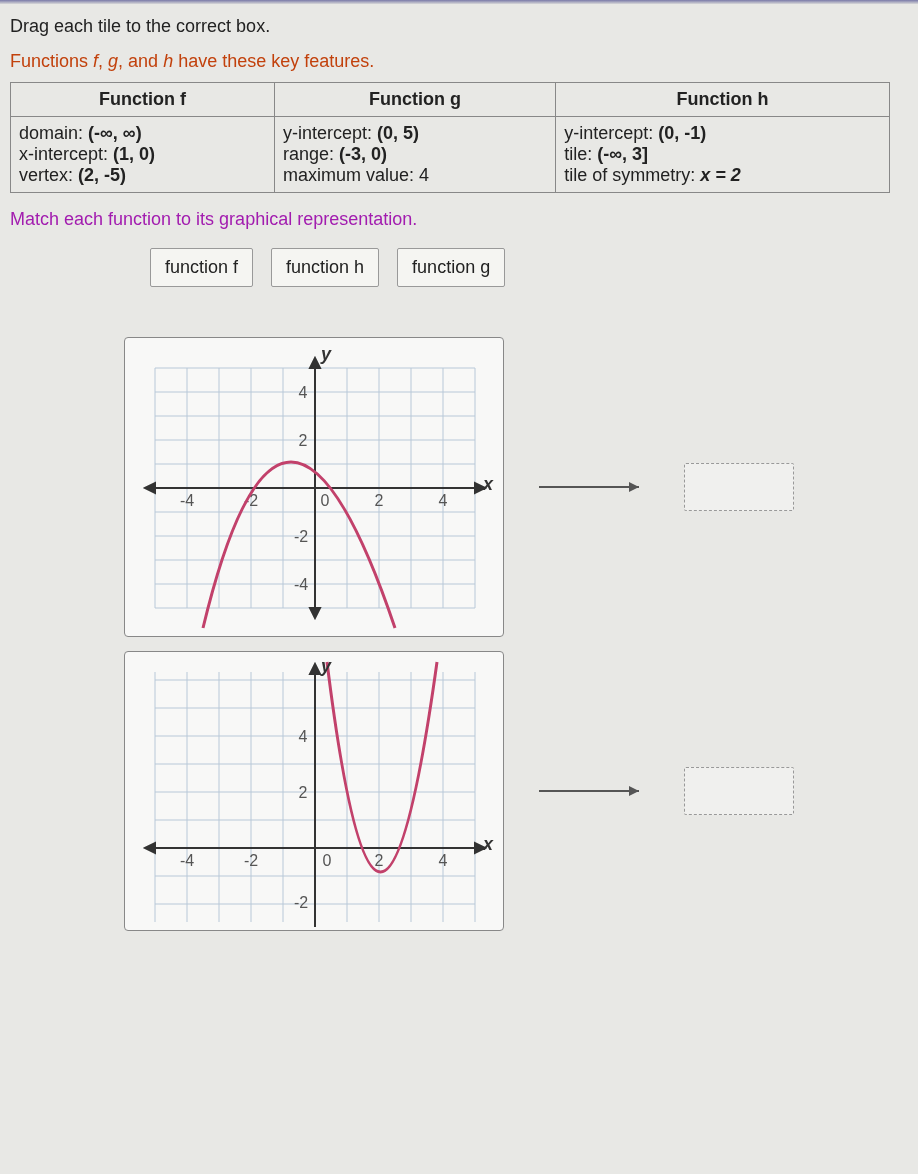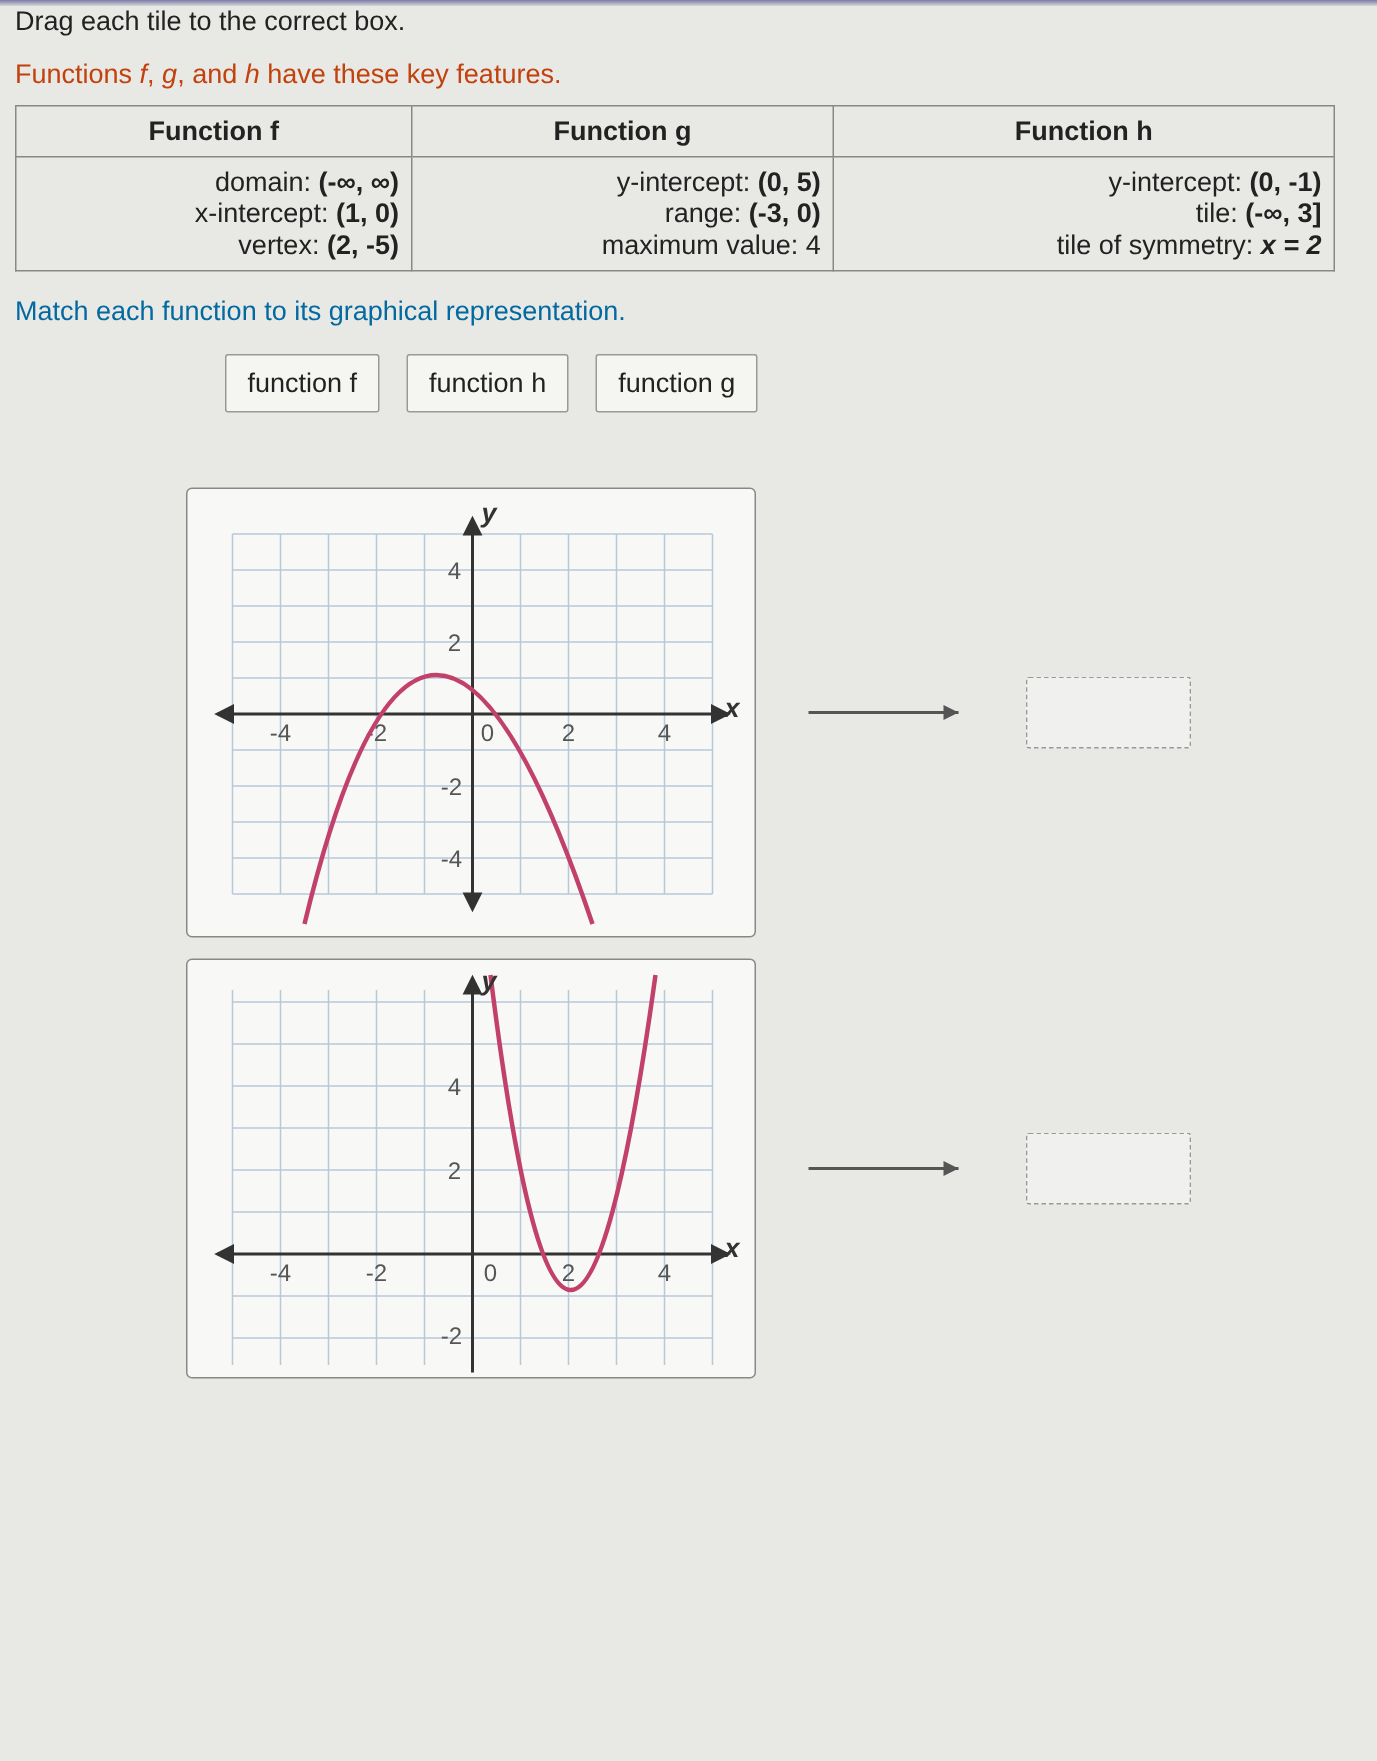--- a/index.html
+++ b/index.html
@@ -6,21 +6,21 @@
   body {
     font-family: Arial, sans-serif;
     background: #d8d8d6;
     width: 918px;
     height: 1174px;
     overflow: hidden;
   }
   .page {
     background: #e8e8e5;
     min-height: 1174px;
-    padding: 4px 10px;
+    padding: 16px 10px;
     position: relative;
   }
   .page::before {
     content: "";
     position: absolute;
     top: 0; left: 0; right: 0; height: 4px;
     background: linear-gradient(#7a7aa8, #d8d8d8);
   }
   .instruction {
     font-size: 18px;
@@ -34,34 +34,34 @@
   }
   .italic { font-style: italic; }
   table.feat {
     border-collapse: collapse;
     width: 880px;
     margin-bottom: 16px;
   }
   table.feat th, table.feat td {
     border: 1px solid #888;
     padding: 6px 8px;
-    text-align: right;
+    text-align: left;
     font-size: 18px;
     color: #222;
     vertical-align: top;
   }
   table.feat th {
     text-align: center;
     font-weight: bold;
     background: #e8e8e5;
   }
   .bold { font-weight: bold; }
   .match-text {
     font-size: 18px;
-    color: #0369a1;
+    color: #a21caf;
     margin-bottom: 18px;
   }
   .tiles-row {
     display: flex;
     gap: 18px;
     margin-left: 140px;
     margin-bottom: 50px;
   }
   .tile {
     border: 1px solid #999;

